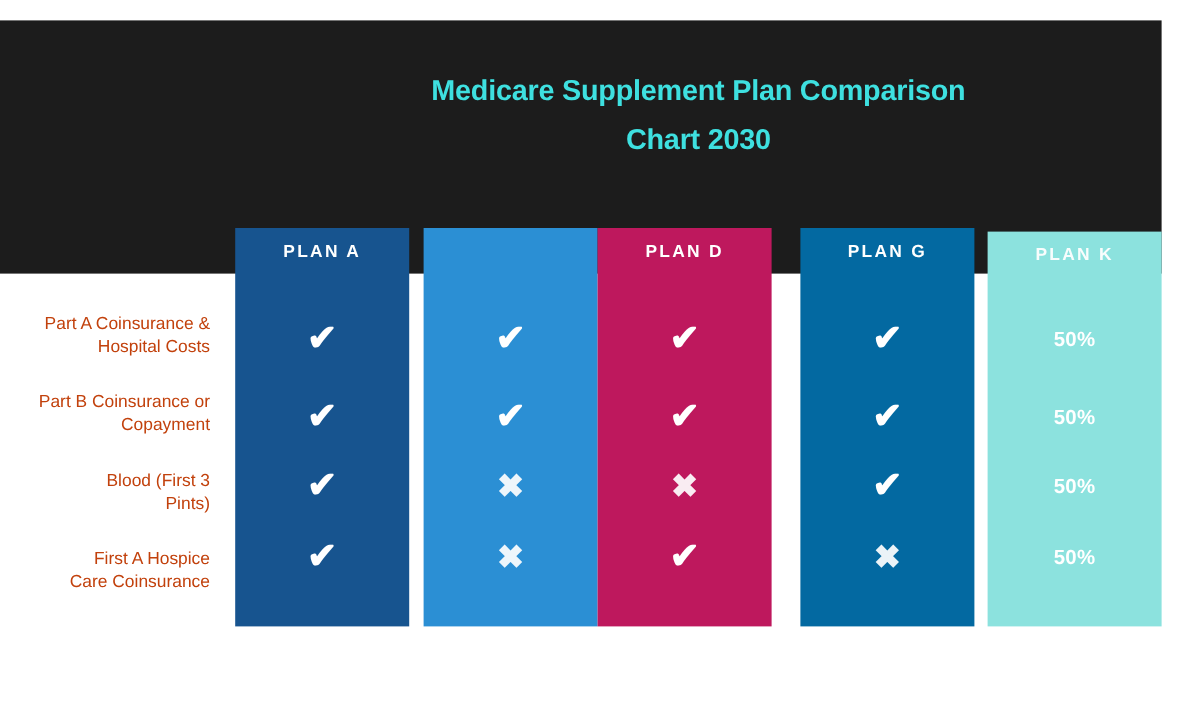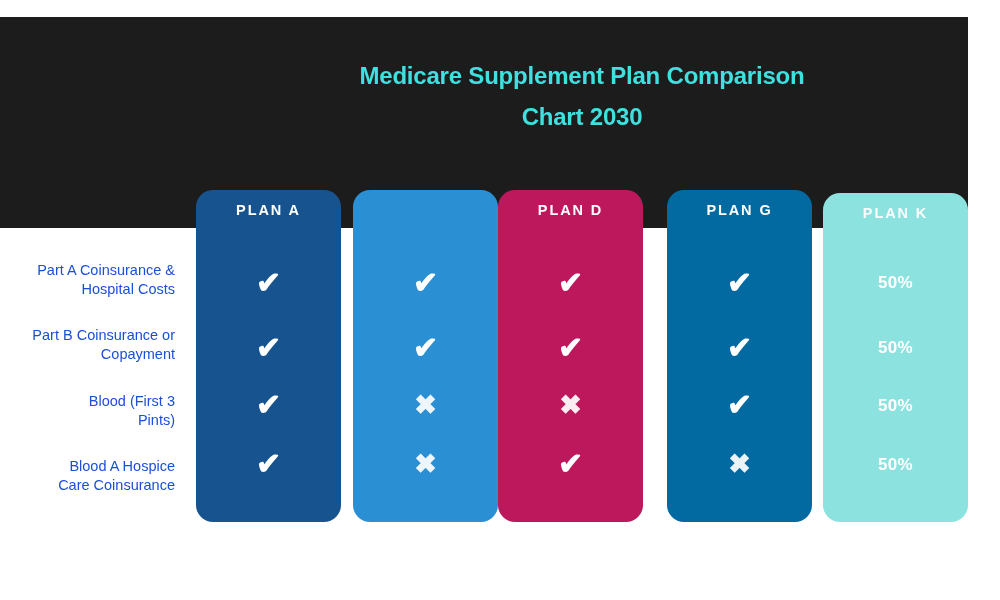--- a/index.html
+++ b/index.html
@@ -53,35 +53,34 @@
     left: 0;
     top: 0;
     width: 178px;
     height: 335px;
   }
   .row-label {
     position: absolute;
     right: 3px;
     width: 175px;
     text-align: right;
-    color: #1d4ed8;
+    color: #c2410c;
     font-size: 14.5px;
     line-height: 19px;
   }
   .row-label.r0 { top: 71px; }
   .row-label.r1 { top: 136px; }
   .row-label.r2 { top: 202px; }
   .row-label.r3 { top: 267px; }
 
   .plan-col {
     position: absolute;
     top: 0;
     width: 145px;
     height: 332px;
-    border-radius: 17px;
   }
   .plan-col.c0 { left: 196px;  background: #17548f; }
   .plan-col.c1 { left: 353px;  background: #2b8fd4; }
   .plan-col.c2 { left: 498px;  background: #be185d; }
   .plan-col.c3 { left: 667px;  background: #0369a1; }
   .plan-col.c4 { left: 823px;  background: #8ce2de; top: 3px; height: 329px; }
 
   .plan-head {
     position: absolute;
     left: 0;
@@ -157,21 +156,21 @@
       </div>
       <div class="row-label r1">
         <div>Part B Coinsurance or</div>
         <div>Copayment</div>
       </div>
       <div class="row-label r2">
         <div>Blood (First 3</div>
         <div>Pints)</div>
       </div>
       <div class="row-label r3">
-        <div>Blood A Hospice</div>
+        <div>First A Hospice</div>
         <div>Care Coinsurance</div>
       </div>
     </div>
 
     <div class="plan-col c0">
       <div class="plan-head">PLAN A</div>
       <div class="cell r0"><span class="mark check">✔</span></div>
       <div class="cell r1"><span class="mark check">✔</span></div>
       <div class="cell r2"><span class="mark check">✔</span></div>
       <div class="cell r3"><span class="mark check">✔</span></div>

